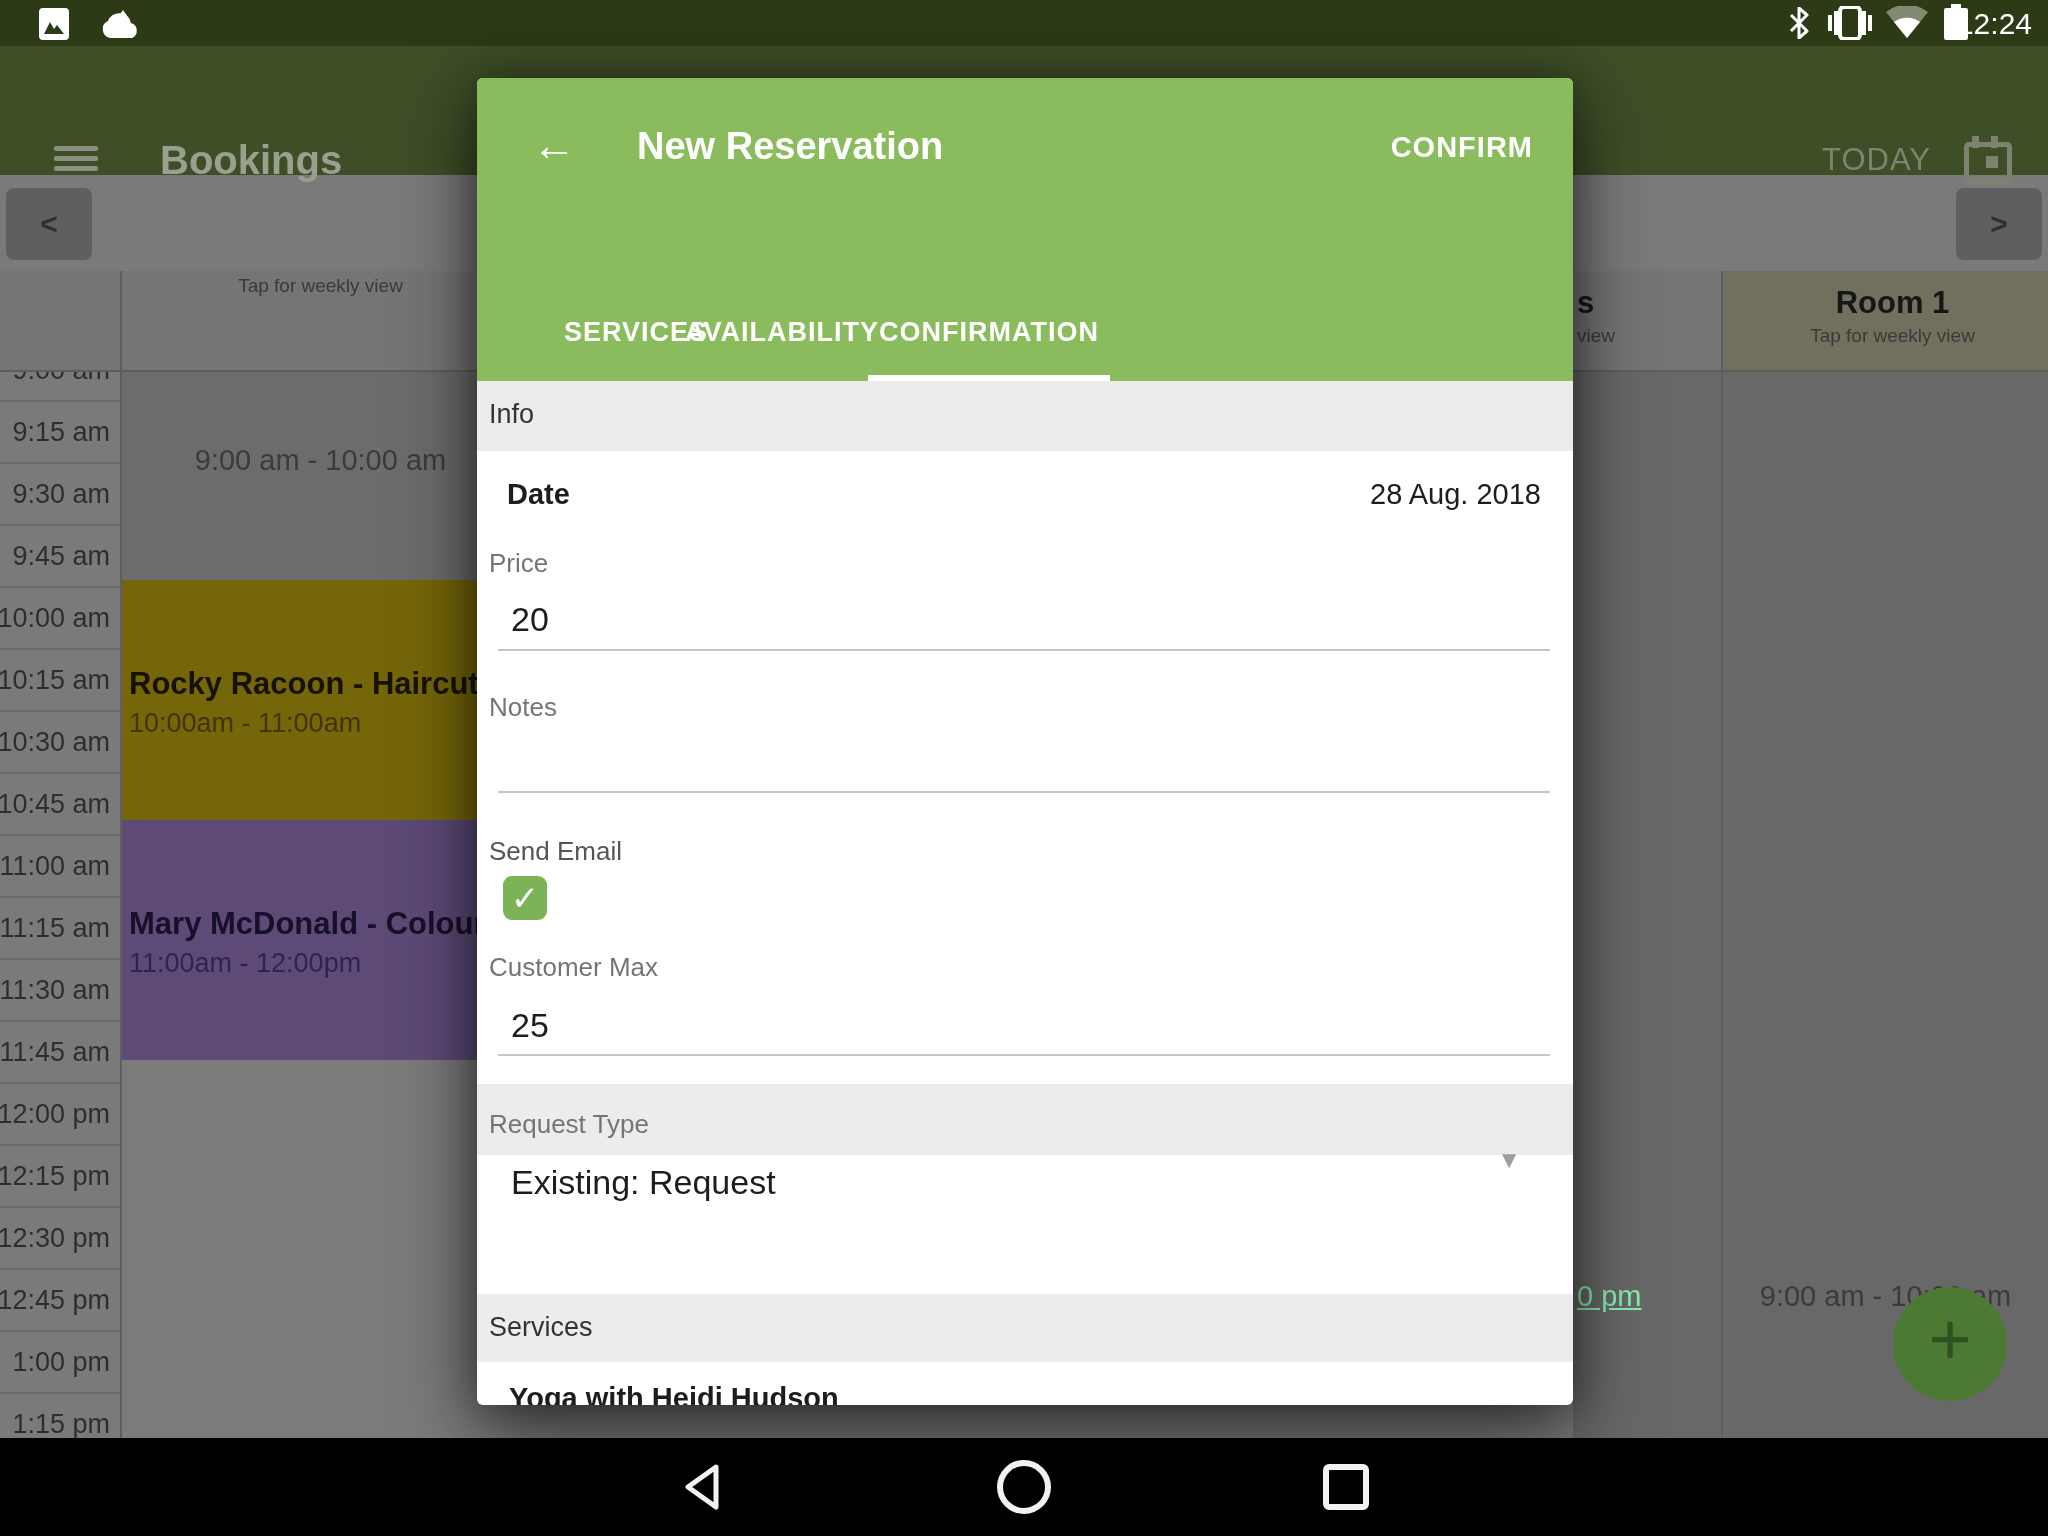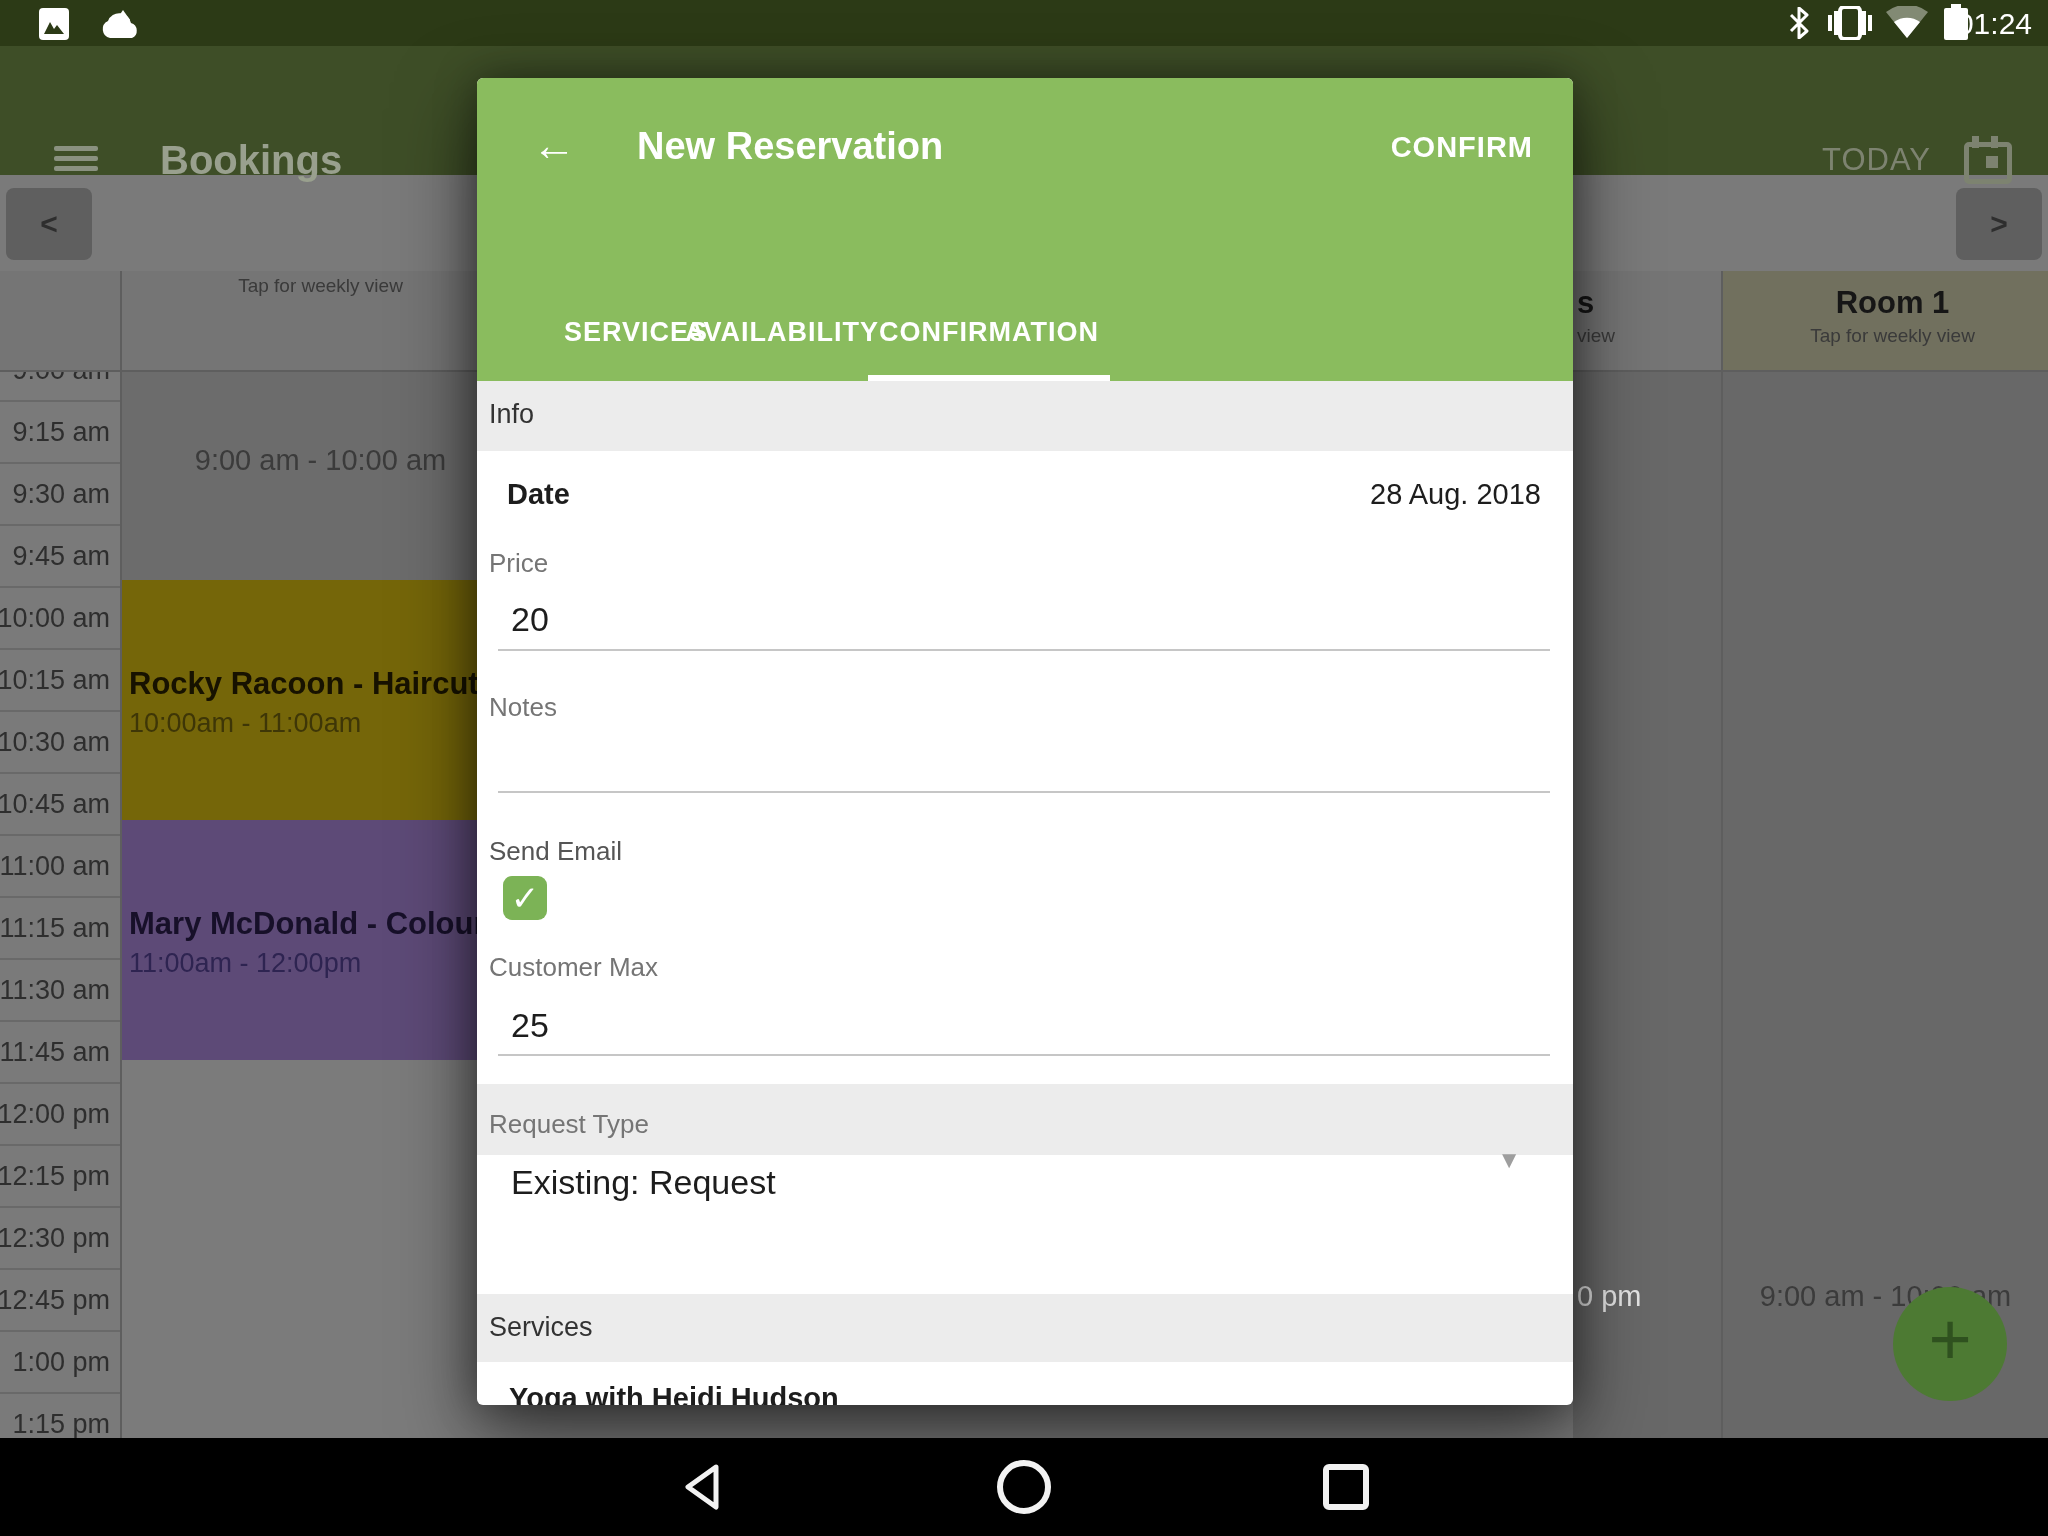--- a/index.html
+++ b/index.html
@@ -109,21 +109,21 @@
         <rect x="34" y="5" width="4" height="24" fill="#fff"></rect>
     </svg>
     <svg class="abs sicon" style="left:1886px;top:6px" width="42" height="34" viewBox="0 0 42 34">
       <path d="M0 6 A34 34 0 0 1 42 6 L21 32 Z" fill="#828a74"></path>
       <path d="M8 16 A22 22 0 0 1 34 16 L21 32 Z" fill="#fff"></path>
     </svg>
     <svg class="abs sicon" style="left:1944px;top:4px" width="24" height="36" viewBox="0 0 24 36">
       <rect x="7" y="0" width="10" height="5" fill="#fff"></rect>
       <rect x="0" y="4" width="24" height="32" rx="2" fill="#fff"></rect>
     </svg>
-    <div id="status-time" class="abs">01:24</div>
+    <div id="status-time" class="abs">12:24</div>
   </div>
 
   <div id="app-bar" class="abs">
     <div id="burger" class="abs">
       <div class="bar"></div>
         <div class="bar"></div>
         <div class="bar"></div>
     </div>
     <div id="app-title" class="abs">Bookings</div>
     <div id="today-btn" class="abs">TODAY</div>
@@ -133,21 +133,21 @@
         <div class="tab" style="right:8px"></div>
         <div class="dot"></div>
     </div>
   </div>
 
   <div id="prev-btn" class="abs pager-btn">&lt;</div>
   <div id="next-btn" class="abs pager-btn">&gt;</div>
 
   <div class="abs colbody" style="left:121px;width:399px;background:#7b7b7b;"></div>
   <div class="abs colbody" style="left:1573px;width:148px;background:#686868;">
-    <div class="abs" style="left:4px;top:910px;font-size:29px;color:#e5e5e5;white-space:nowrap;">0 pm</div>
+    <div class="abs" style="left:4px;top:910px;font-size:29px;color:#86efac;white-space:nowrap;text-decoration:underline;">0 pm</div>
   </div>
   <div class="abs colbody" style="left:1723px;width:325px;background:#686868;">
     <div class="abs slot-label" style="top:910px;">9:00 am - 10:00 am</div>
   </div>
 
   <div class="abs slot" style="top:340px;height:240px;">
     <div class="abs slot-label" style="top:104px;">9:00 am - 10:00 am</div>
   </div>
   <div id="evt-olive" class="abs evt">
     <div class="t1">Rocky Racoon - Haircut</div>

